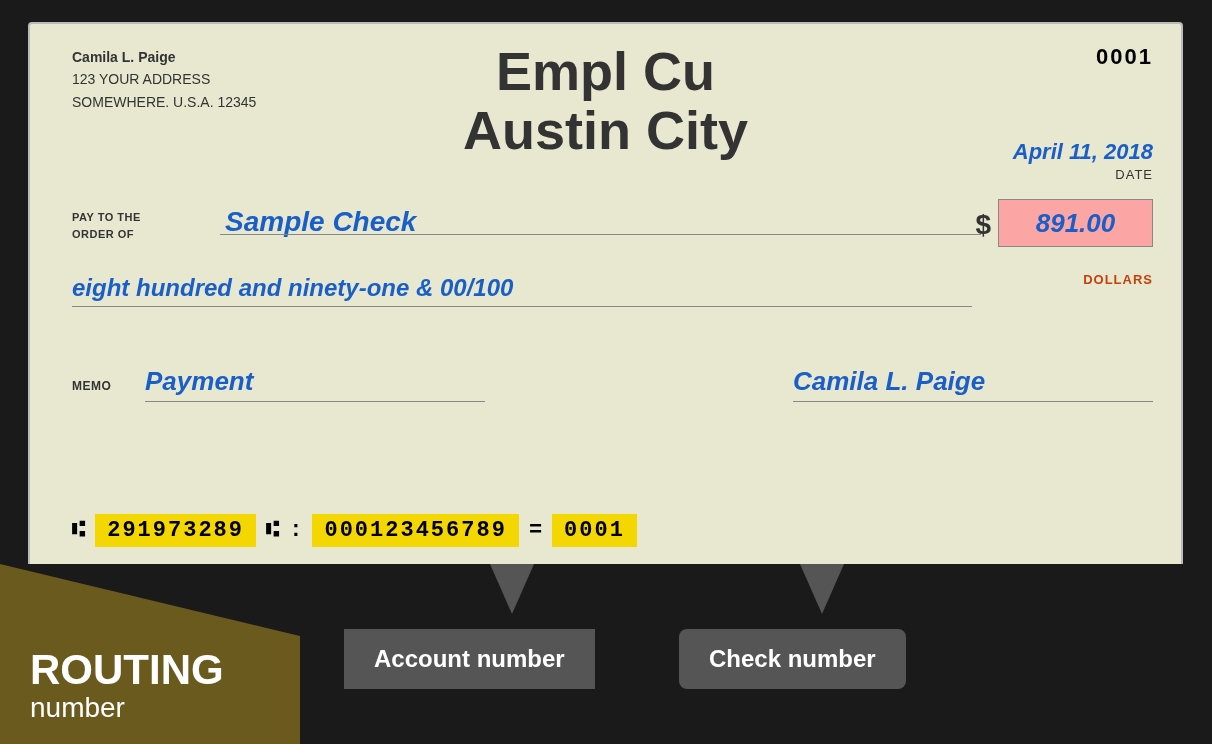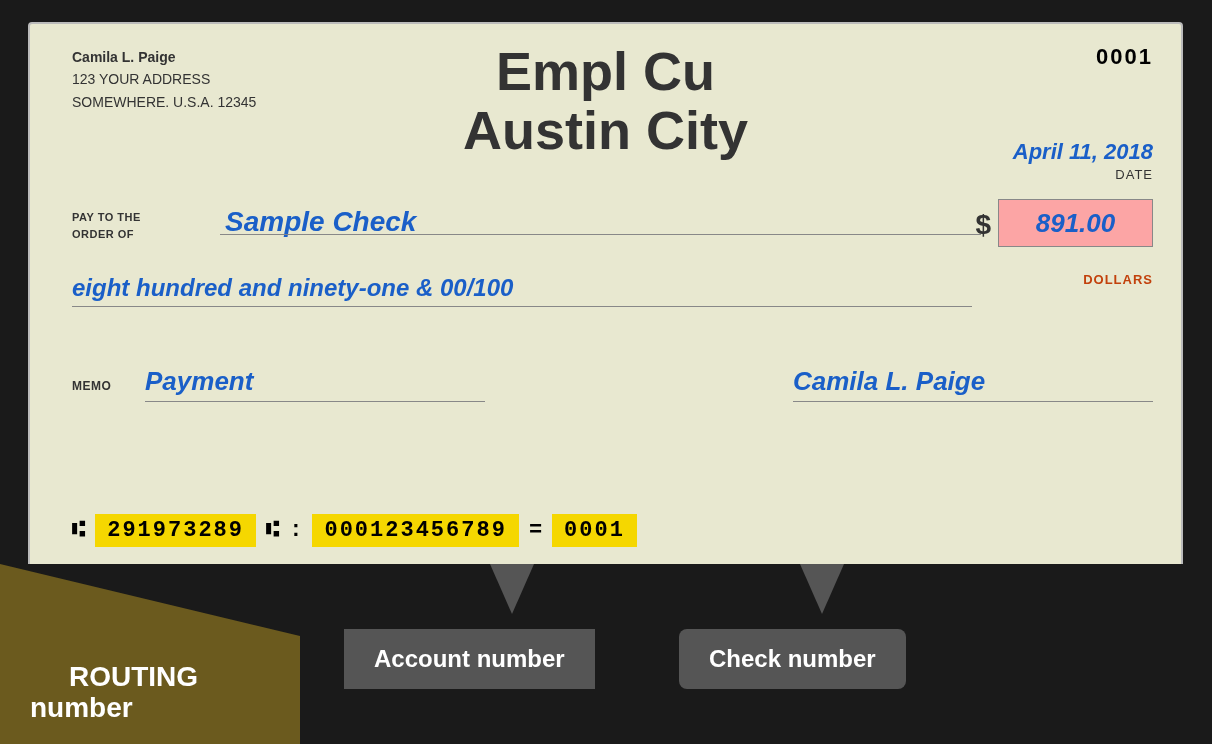--- a/index.html
+++ b/index.html
@@ -38,30 +38,29 @@
       padding-bottom: 20px;
       padding-left: 30px;
     }
 
     .routing-text {
       color: #fff;
       line-height: 1.1;
     }
 
     .routing-text .routing-word {
-      font-size: 28px;
+      font-size: 42px;
       font-weight: 900;
       display: block;
       text-transform: uppercase;
-      margin-left: 39px;
     }
 
     .routing-text .number-word {
       font-size: 28px;
-      font-weight: 700;
+      font-weight: 400;
       display: block;
     }
 
     
     .arrow-account {
       position: absolute;
       bottom: 130px;
       left: 490px;
       width: 0;
       height: 0;

